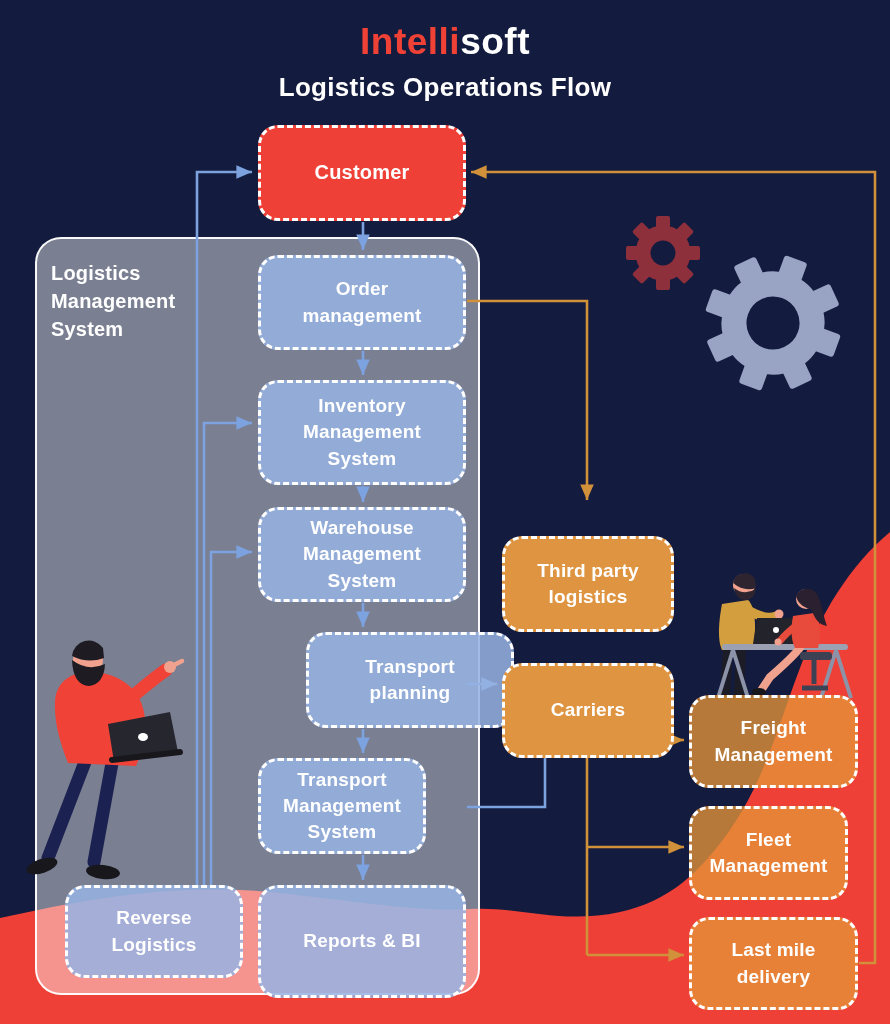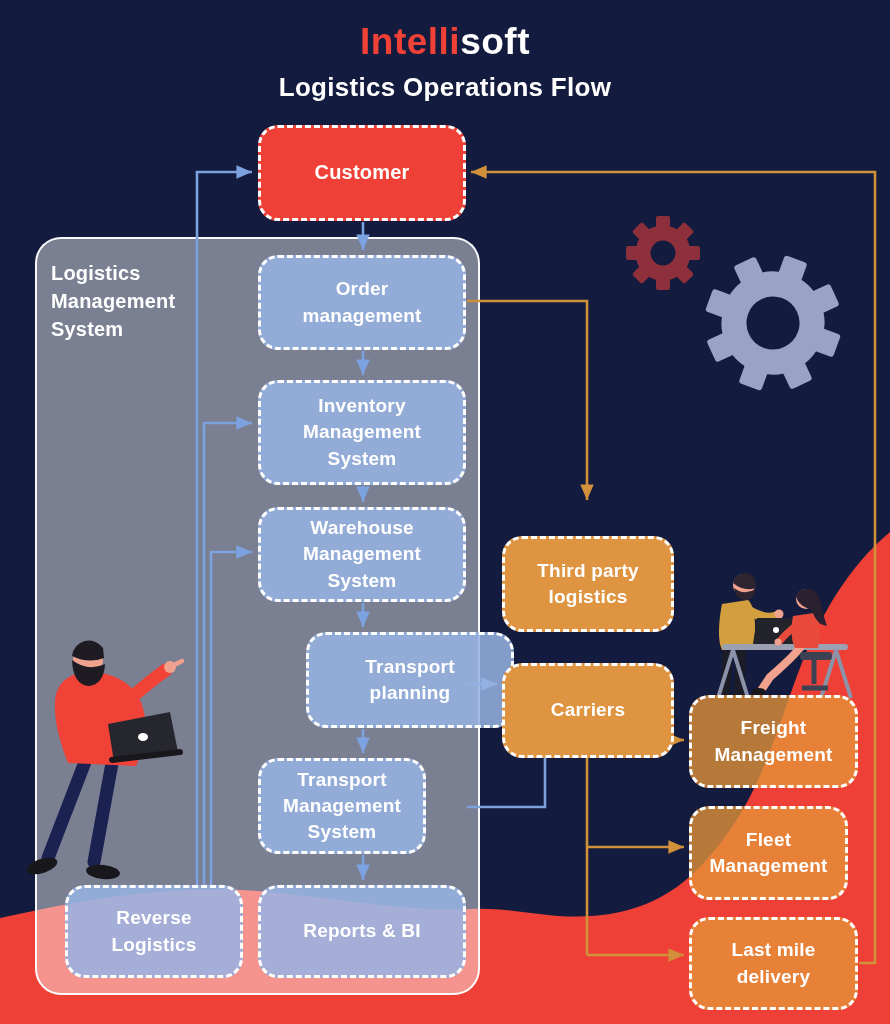--- a/index.html
+++ b/index.html
@@ -43,21 +43,21 @@
   .fill-blue{background:rgba(150,178,226,0.86);}
   .fill-orange-solid{background:#de9440;margin-top:31px;}
   .fill-orange-trans{background:rgba(230,148,56,0.78);}
 
   .n-customer{left:258px;top:125px;width:208px;height:96px;font-size:20px;}
   .n-order{left:258px;top:255px;width:208px;height:95px;}
   .n-inventory{left:258px;top:380px;width:208px;height:105px;}
   .n-warehouse{left:258px;top:507px;width:208px;height:95px;}
   .n-planning{left:258px;top:632px;width:208px;height:96px;margin-left:48px;}
   .n-tms{left:258px;top:758px;width:168px;height:96px;}
-  .n-reports{left:258px;top:885px;width:208px;height:93px;padding:6px 3px;}
+  .n-reports{left:258px;top:885px;width:208px;height:113px;padding:6px 3px;}
   .n-reverse{left:65px;top:885px;width:178px;height:93px;padding:6px 26px;}
   .n-thirdparty{left:502px;top:505px;width:172px;height:96px;padding:6px 22px;}
   .n-carriers{left:502px;top:632px;width:172px;height:95px;padding:6px 18px;}
   .n-freight{left:689px;top:695px;width:169px;height:93px;padding:6px 18px;}
   .n-fleet{left:689px;top:806px;width:159px;height:94px;padding:6px 18px;}
   .n-lastmile{left:689px;top:917px;width:169px;height:93px;padding:6px 30px;}
 </style>
 </head>
 <body>
 

